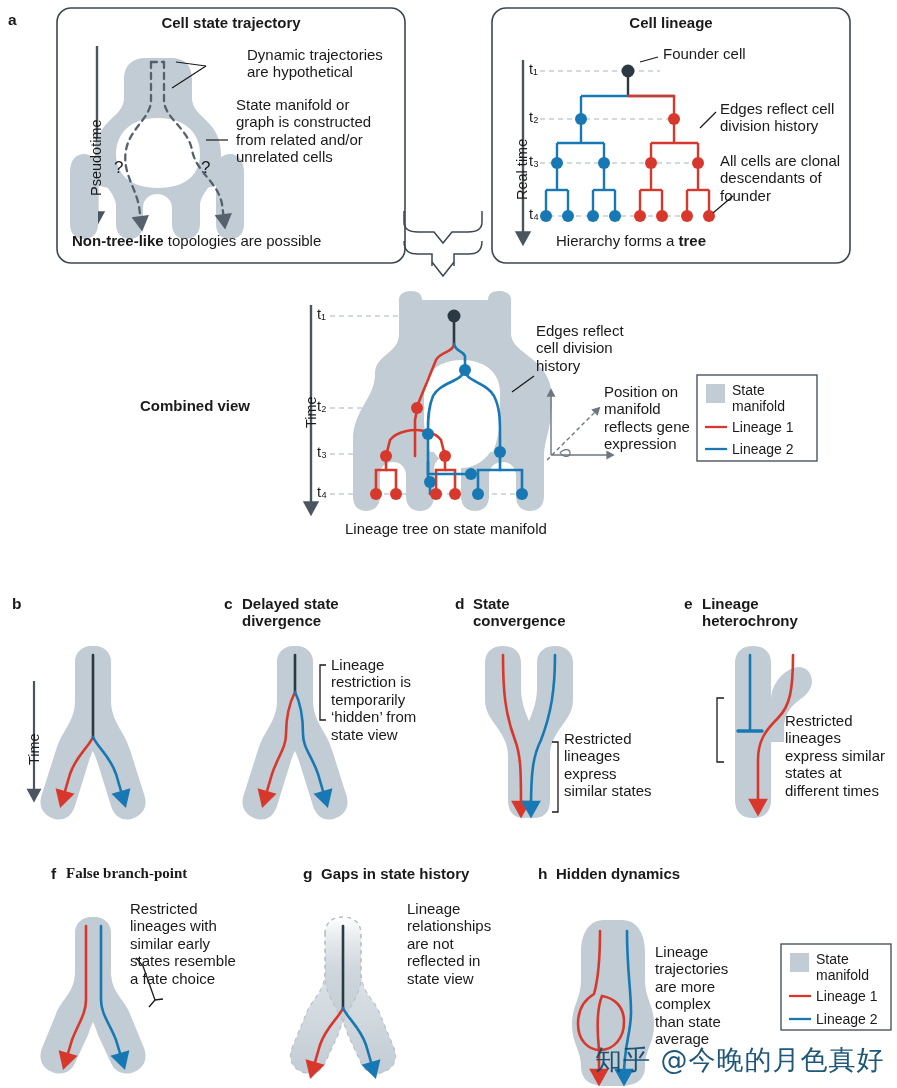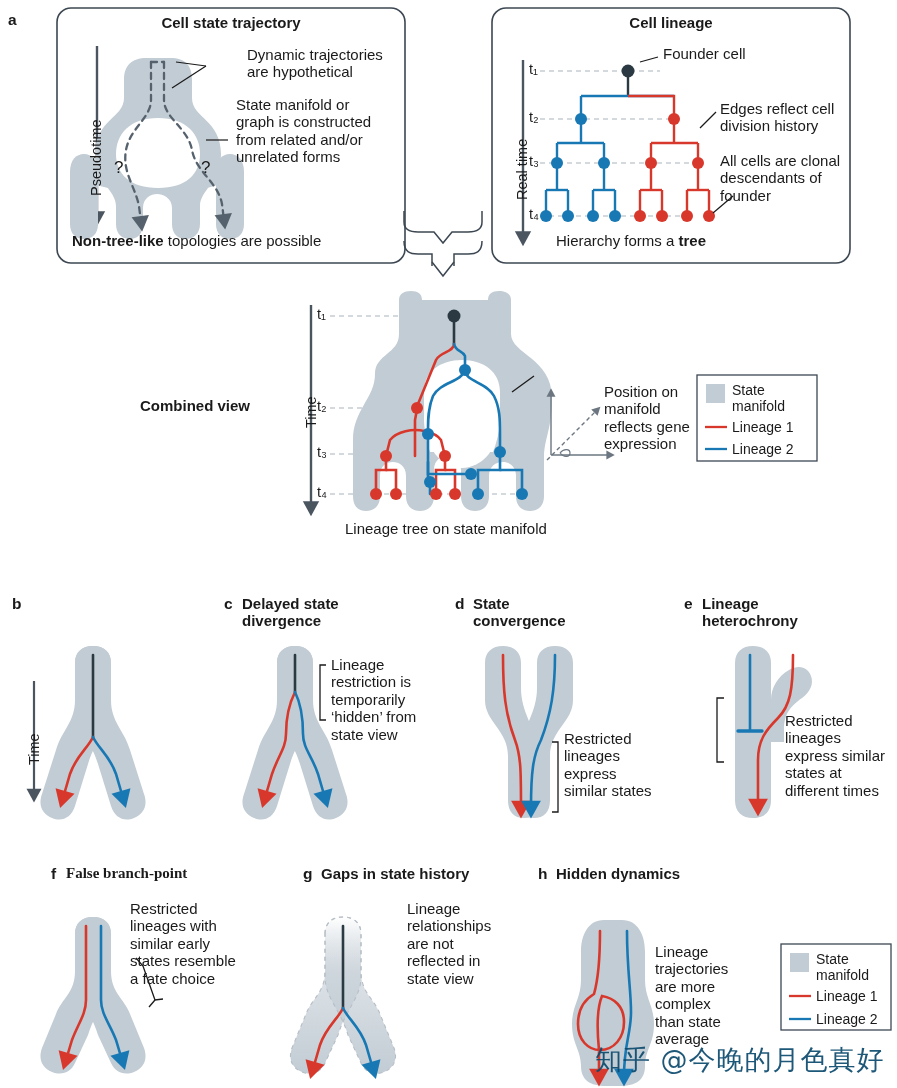--- a/index.html
+++ b/index.html
@@ -436,21 +436,21 @@
 <div class="txt box-title" style="left:492px;top:14px;width:358px;">Cell lineage</div>
 
 <div class="txt axlabel rot" style="left:88px;top:196px;transform:rotate(-90deg);">Pseudotime</div>
 <div class="txt axlabel rot" style="left:514px;top:200px;transform:rotate(-90deg);">Real time</div>
 
 <div class="txt ann" style="left:215px;top:46px;margin-left:32px;">Dynamic trajectories
 are hypothetical</div>
 <div class="txt ann" style="left:236px;top:96px;">State manifold or
 graph is constructed
 from related and/or
-unrelated forms</div>
+unrelated cells</div>
 <div class="txt ann" style="left:114px;top:158px;font-size:17px;">?</div>
 <div class="txt ann" style="left:201px;top:158px;font-size:17px;">?</div>
 
 <div class="txt cap" style="left:72px;top:232px;"><b>Non-tree-like</b><span> topologies are possible</span></div>
 
 <div class="txt ann" style="left:663px;top:45px;">Founder cell</div>
 <div class="txt ann" style="left:720px;top:100px;">Edges reflect cell
 division history</div>
 <div class="txt ann" style="left:720px;top:152px;">All cells are clonal
 descendants of
@@ -464,20 +464,23 @@
 <div class="txt cap" style="left:556px;top:232px;"><span>Hierarchy forms a </span><b>tree</b></div>
 
 <div class="txt panel-title" style="left:140px;top:397px;">Combined view</div>
 <div class="txt axlabel rot" style="left:303px;top:428px;transform:rotate(-90deg);">Time</div>
 
 <div class="txt tlab" style="left:317px;top:306px;">t₁</div>
 <div class="txt tlab" style="left:317px;top:398px;">t₂</div>
 <div class="txt tlab" style="left:317px;top:444px;">t₃</div>
 <div class="txt tlab" style="left:317px;top:484px;">t₄</div>
 
+<div class="txt ann" style="left:536px;top:322px;">Edges reflect
+cell division
+history</div>
 <div class="txt ann" style="left:604px;top:383px;">Position on
 manifold
 reflects gene
 expression</div>
 <div class="txt cap" style="left:345px;top:520px;">Lineage tree on state manifold</div>
 
 <div class="txt legend-txt" style="left:732px;top:382px;">State
 manifold</div>
 <div class="txt legend-txt" style="left:732px;top:419px;">Lineage 1</div>
 <div class="txt legend-txt" style="left:732px;top:441px;">Lineage 2</div>

